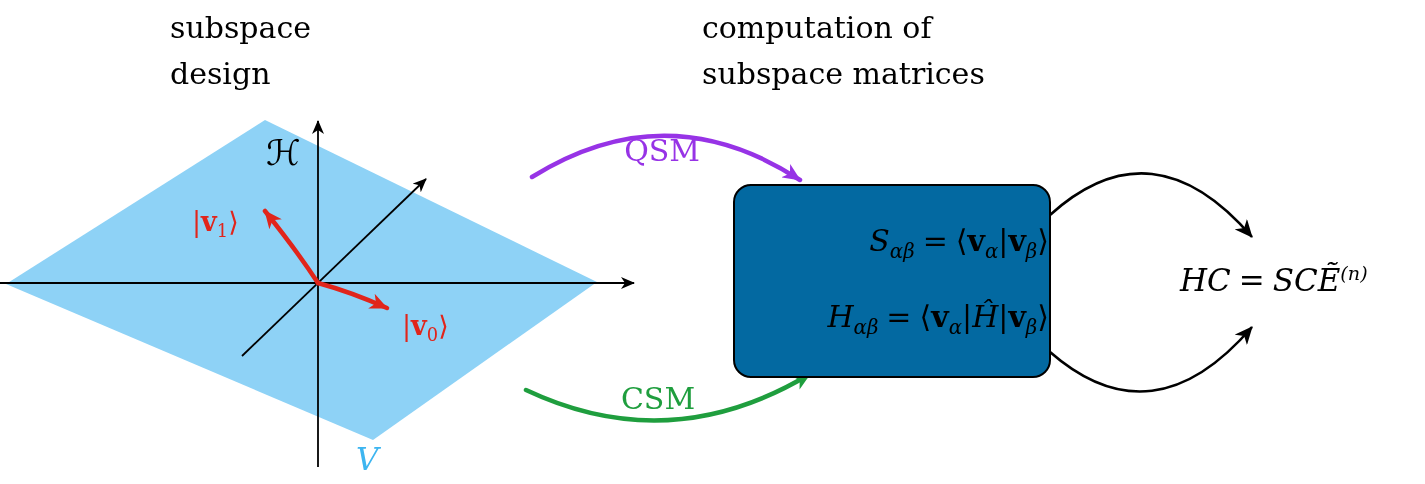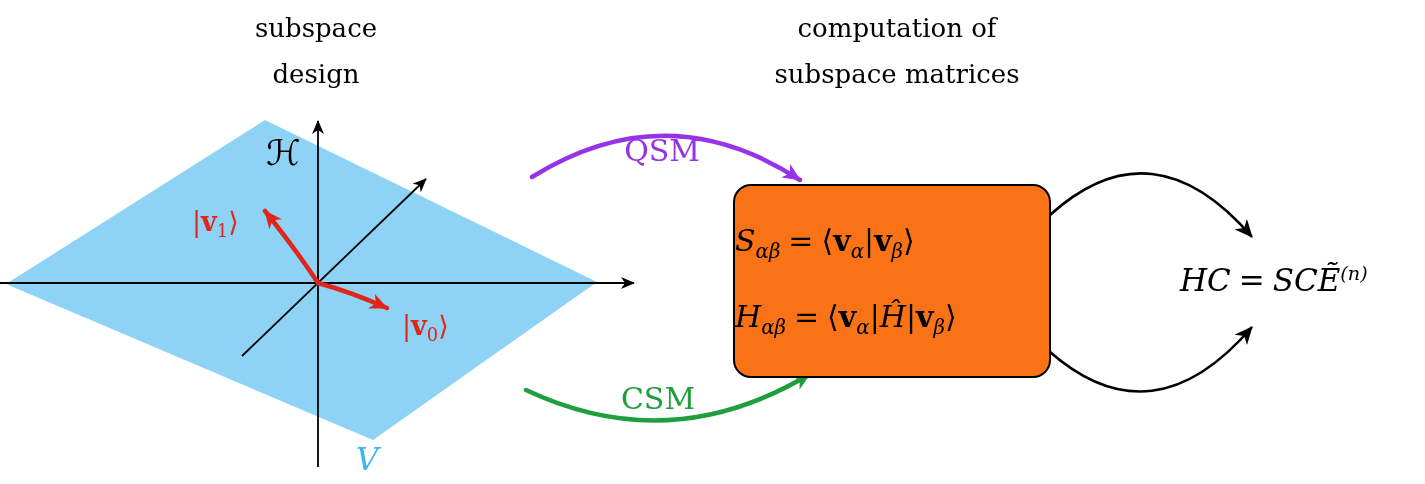--- a/index.html
+++ b/index.html
@@ -2,38 +2,38 @@
 <html style="--plane-fill: #8ed2f6; --red: #e1251b; --purple: #9733e6; --green: #1f9e3e; --blue-v: #3db5f0; --ink: #000000;"><head>
 <meta charset="utf-8">
 <style>
   html,body{margin:0;padding:0;background:#fff;}
   .canvas{
     position:relative;width:1425px;height:484px;background:#fff;overflow:hidden;
     font-family:"DejaVu Serif","DejaVu Sans",serif;color:#000;
   }
   .canvas svg{position:absolute;left:0;top:0;}
   .label{position:absolute;line-height:1;white-space:nowrap;}
-  .hdr{position:absolute;text-align:center;font-size:26px;line-height:46px;}
+  .hdr{position:absolute;text-align:left;font-size:30px;line-height:46px;}
   .it{font-style:italic;}
   .rm{font-style:normal;}
   .bv{font-weight:bold;font-style:normal;}
   sub{font-size:66%;font-style:italic;}
   sub.rm{font-style:normal;}
   sup{font-size:62%;}
   .rel{margin:0 8px;}
   .hilbert{left:266px;top:136px;font-size:35px;}
   .v1-label{left:192px;top:208px;font-size:27px;color:var(--red,#e1251b);}
   .v0-label{left:402px;top:312px;font-size:27px;color:var(--red,#e1251b);}
   .v-label{left:356px;top:444px;font-size:31px;color:var(--blue-v,#3db5f0);font-style:italic;}
   .qsm-label{left:596px;top:136px;width:104px;text-align:right;font-size:30px;color:var(--purple,#9733e6);}
   .csm-label{left:606px;top:384px;width:104px;text-align:center;font-size:30px;color:var(--green,#1f9e3e);}
   .matrix-box{
     position:absolute;left:733px;top:184px;width:314px;height:190px;
-    border:2.5px solid #000;border-radius:18px;background:#f97316;
-    display:flex;flex-direction:column;justify-content:space-evenly;align-items:flex-start;
+    border:2.5px solid #000;border-radius:18px;background:#0369a1;
+    display:flex;flex-direction:column;justify-content:space-evenly;align-items:flex-end;
   }
   .eq{font-size:30px;white-space:nowrap;}
   .geev-eq{position:absolute;left:1180px;top:262px;width:245px;text-align:left;font-size:31px;white-space:nowrap;}
   .hdr-left{left:170px;top:5px;width:292px;}
   .hdr-mid{left:702px;top:5px;width:390px;}
   .hdr-right{left:1210px;top:5px;width:200px;}
 </style>
 </head>
 <body>
 

